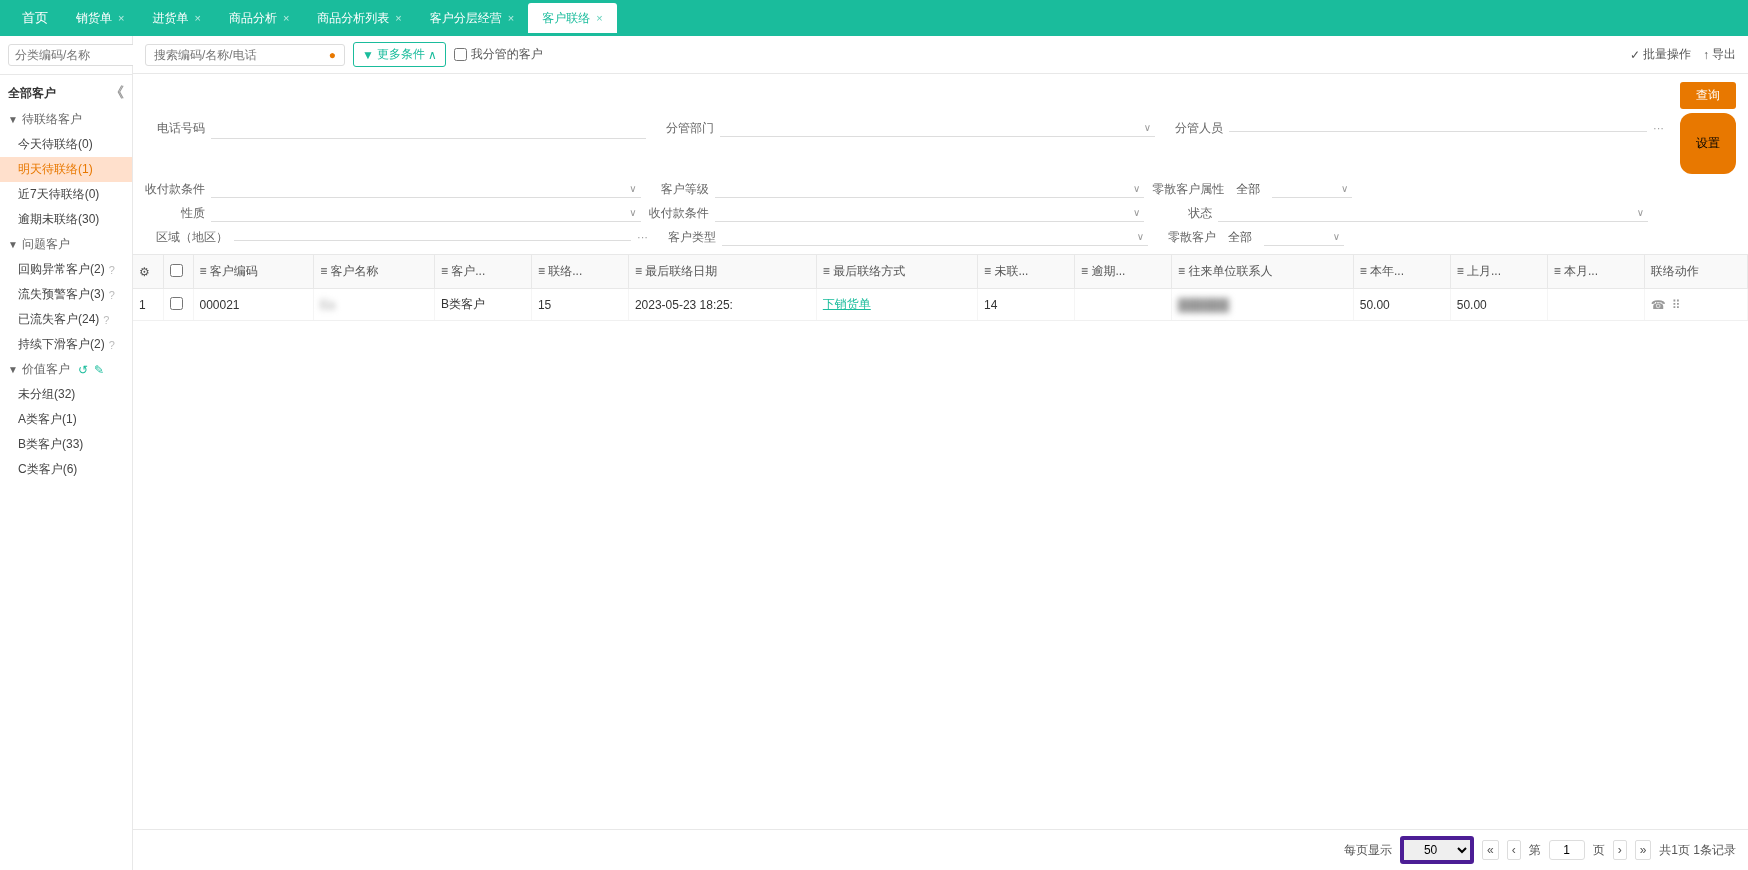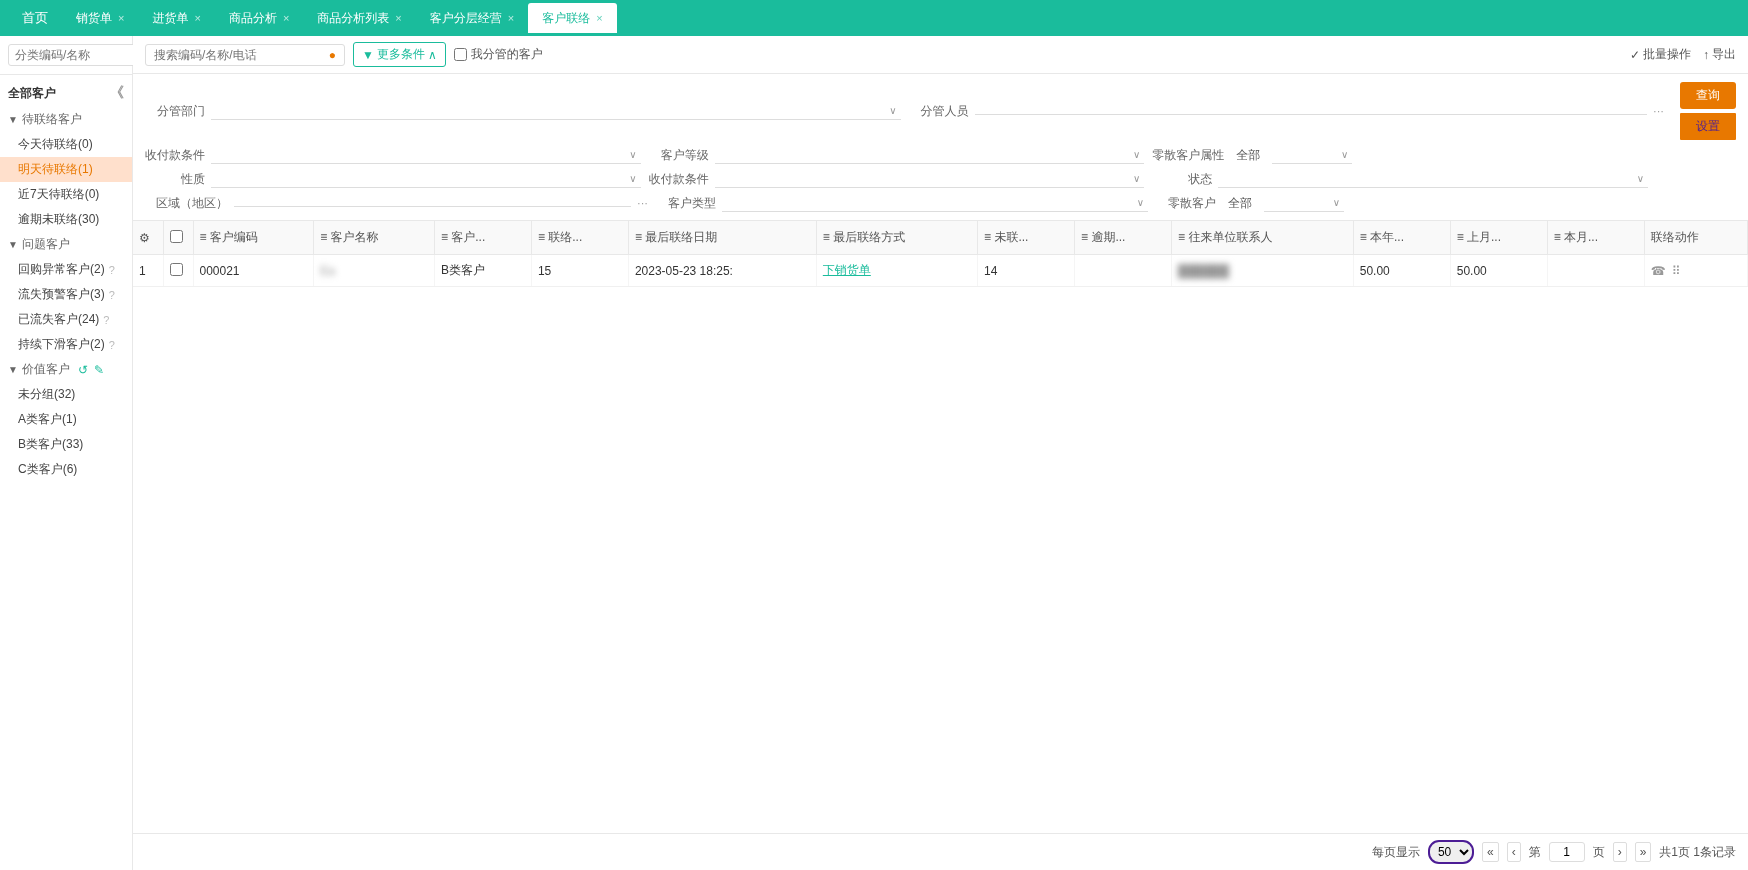--- a/index.html
+++ b/index.html
@@ -219,24 +219,24 @@
       background: #e87800;
       color: #fff;
       border: none;
       border-radius: 3px;
       padding: 5px 16px;
       cursor: pointer;
       font-size: 12px;
     }
     .set-btn {
       background: #e87800;
-      color: #4c1d95;
+      color: #000000;
       border: none;
-      border-radius: 1px;
-      padding: 5px 16px;
+      border-radius: 12px;
+      padding: 22px 16px;
       cursor: pointer;
       font-size: 12px;
     }
     .filter-actions {
       display: flex;
       flex-direction: column;
       gap: 4px;
       margin-left: 8px;
     }
 
@@ -282,23 +282,23 @@
       border-top: 1px solid #e8e8e8;
       padding: 6px 12px;
       display: flex;
       align-items: center;
       justify-content: flex-end;
       gap: 8px;
       font-size: 12px;
       color: #555;
     }
     .pagination select {
-      border: 2px solid #4c1d95;
-      border-radius: 11px;
-      padding: 2px 4px;
+      border: 4px solid #4c1d95;
+      border-radius: 3px;
+      padding: 2px 16px;
       font-size: 12px;
     }
     .pagination .pg-btn {
       cursor: pointer;
       padding: 2px 4px;
       border: 1px solid #ddd;
       border-radius: 2px;
       color: #555;
     }
     .pagination input {
@@ -441,20 +441,24 @@
         <div class="action-btn">
           <span>↑</span>
           <span>导出</span>
         </div>
       </div>
     </div>
 
     <div class="filter-panel">
 
       <div class="filter-row">
+        <div class="filter-cell">
+          <span class="filter-label">电话号码</span>
+          <input class="filter-input" type="text" style="">
+        </div>
         <div class="filter-cell">
           <span class="filter-label">分管部门</span>
           <div class="filter-select">
             <span class="chevron">∨</span>
           </div>
         </div>
         <div class="filter-cell">
           <span class="filter-label">分管人员</span>
           <div style="flex:1;border-bottom:1px solid #ddd;padding:3px 4px;"></div>
           <span class="filter-more">···</span>

